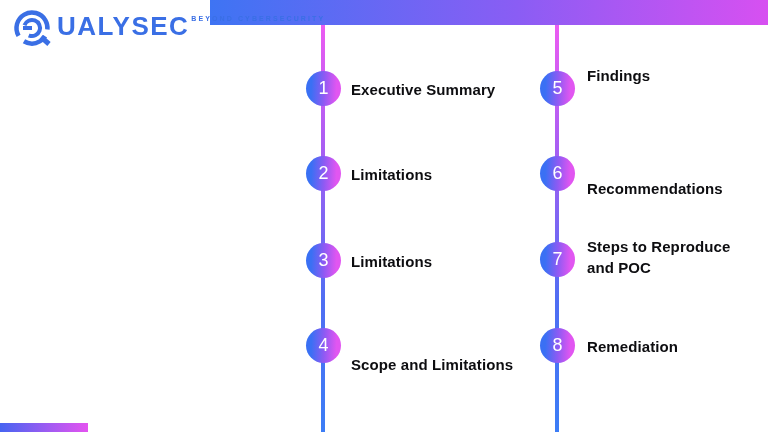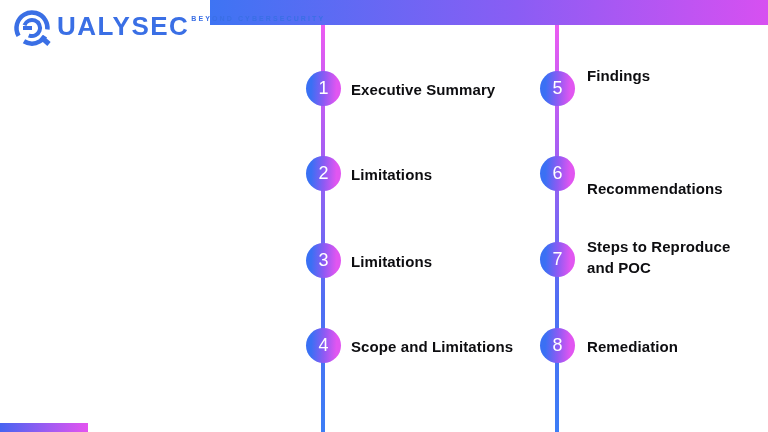--- a/index.html
+++ b/index.html
@@ -136,21 +136,21 @@
     <div class="step-circle" style="top:71px">1</div>
     <div class="step-label" style="top:89px">Executive Summary</div>
 
     <div class="step-circle" style="top:156px">2</div>
     <div class="step-label" style="top:174px">Limitations</div>
 
     <div class="step-circle" style="top:243px">3</div>
     <div class="step-label" style="top:261px">Limitations</div>
 
     <div class="step-circle" style="top:328px">4</div>
-    <div class="step-label" style="top:346px">Scope and Limitations</div>
+    <div class="step-label" style="top:364px">Scope and Limitations</div>
   </div>
 
   <div class="col-right">
     <div class="step-circle" style="top:71px">5</div>
     <div class="step-label" style="top:75px">Findings</div>
 
     <div class="step-circle" style="top:156px">6</div>
     <div class="step-label" style="top:188px">Recommendations</div>
 
     <div class="step-circle" style="top:242px">7</div>

